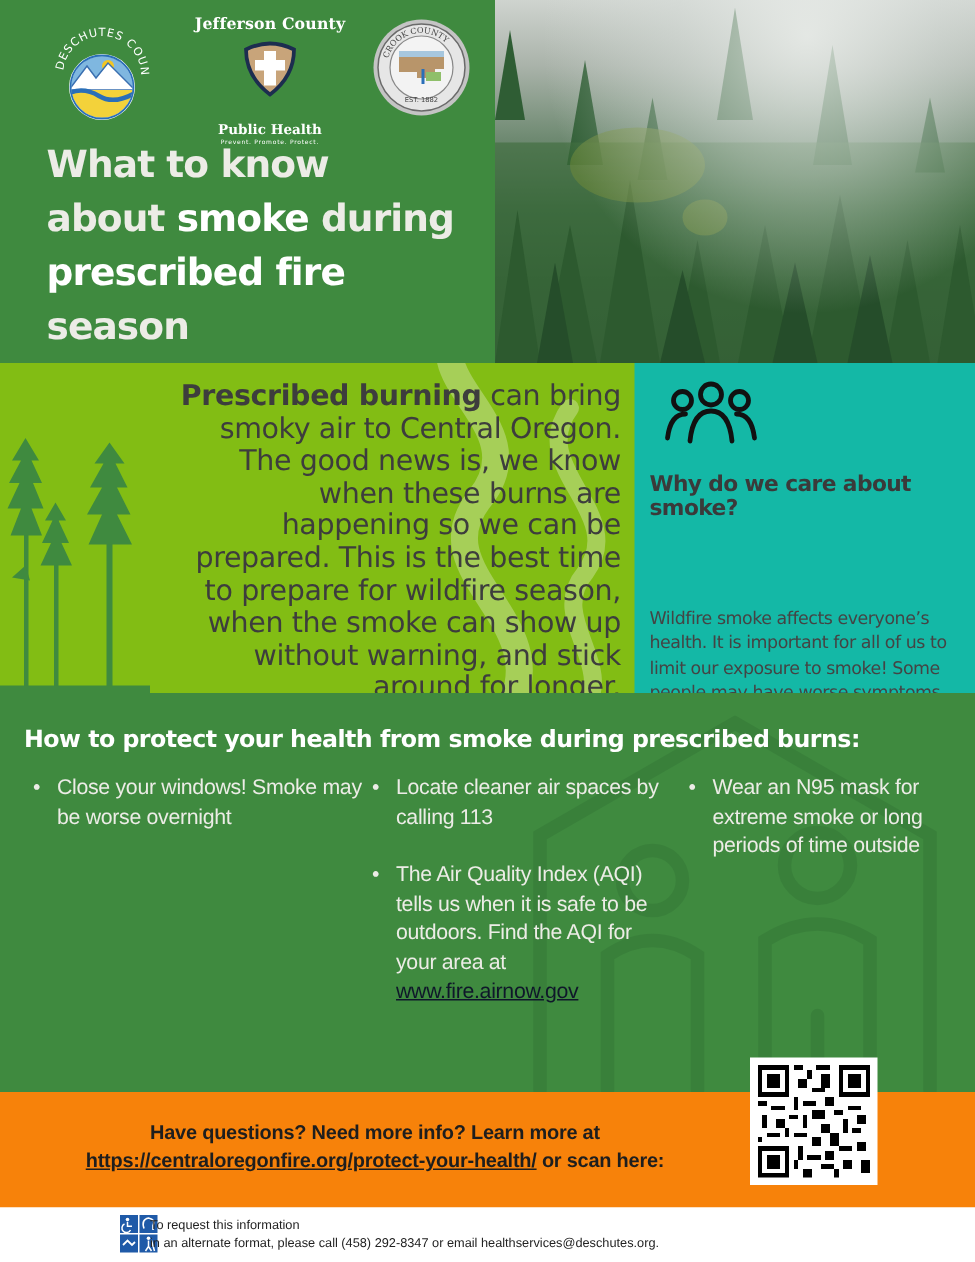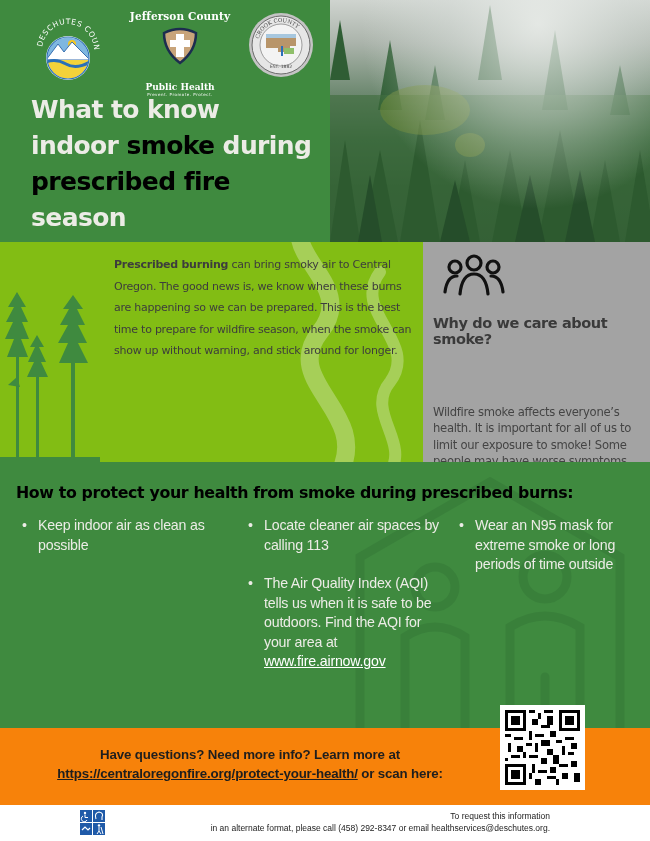--- a/index.html
+++ b/index.html
@@ -21,62 +21,62 @@
   .logo-deschutes { left: 6px; top: 6px; width: 64px; height: 68px; }
   .logo-jefferson { left: 95px; top: 2px; width: 110px; height: 78px; text-align: center; color: #ffffff; }
   .logo-jefferson .jc-title { font-family: "DejaVu Serif", "Liberation Serif", serif; font-weight: bold; font-size: 10.5px; letter-spacing: 0.1px; }
   .logo-jefferson .jc-ph { font-family: "DejaVu Serif", "Liberation Serif", serif; font-weight: bold; font-size: 9px; margin-top: 13px; }
   .logo-jefferson .jc-tag { font-size: 4px; letter-spacing: 0.5px; }
   .logo-crook { left: 218px; top: 4px; width: 66px; height: 66px; }
 
   .headline { position: absolute; left: 31px; top: 92px; width: 300px;
     font-family: "DejaVu Sans", sans-serif; font-weight: bold; font-size: 25px; line-height: 36px;
     color: #ecece6; letter-spacing: -0.6px; }
-  .headline .accent { color: #000000; }
+  .headline .accent { color: #ffffff; }
 
   
   .mid { position: absolute; left: 0; top: 242px; width: 650px; height: 220px; background: #82bd14; overflow: hidden; }
   .trees { position: absolute; left: 0; top: 25px; }
   .smoke { position: absolute; left: 250px; top: -30px; opacity: 0.35; }
   .intro { position: absolute; left: 114px; top: 12px; width: 300px;
-    font-size: 11px; line-height: 21.6px; color: #3d3d3d; letter-spacing: -0.25px; }
+    font-size: 19px; line-height: 21.6px; color: #3d3d3d; letter-spacing: -0.25px; text-align: right; }
   .intro b { font-weight: bold; }
 
-  .why { position: absolute; left: 423px; top: 242px; width: 227px; height: 220px; background: #a3a3a3; }
+  .why { position: absolute; left: 423px; top: 242px; width: 227px; height: 220px; background: #14b8a6; }
   .why .people-icon { position: absolute; left: 20px; top: 10px; }
   .why h3 { position: absolute; left: 10px; top: 73px; width: 210px; font-size: 14.5px; line-height: 16px;
     color: #3a3a3a; font-weight: bold; letter-spacing: -0.4px; }
   .why p { position: absolute; left: 10px; top: 115px; width: 214px; font-size: 11.6px; line-height: 16.3px;
     color: #444; letter-spacing: -0.3px; margin-top: 47px; }
 
   
   .protect { position: absolute; left: 0; top: 462px; width: 650px; height: 268px; background: #3f8a3f; overflow: hidden; }
   .watermark { position: absolute; left: 340px; top: 15px; opacity: 0.35; }
-  .protect h2 { position: absolute; left: 16px; top: 21px; font-size: 15.8px; color: #000000; font-weight: bold; letter-spacing: -0.35px; white-space: nowrap; }
+  .protect h2 { position: absolute; left: 16px; top: 21px; font-size: 15.8px; color: #ffffff; font-weight: bold; letter-spacing: -0.35px; white-space: nowrap; }
   .col { position: absolute; top: 54px; list-style: none; }
   .col li { position: relative; padding-left: 18px; font-family: "Liberation Sans", sans-serif; font-size: 14.2px; line-height: 19.5px;
     color: #ecece6; letter-spacing: -0.2px; margin-bottom: 19px; }
   .col li::before { content: "\2022"; position: absolute; left: 2px; top: 0; color: #ecece6; }
   .col-1 { left: 20px; width: 225px; }
   .col-2 { left: 246px; width: 205px; }
   .col-3 { left: 457px; width: 180px; }
   .col-1 li:nth-child(2) { margin-bottom: 12px; }
-  .col a { color: #ffffff; text-decoration: underline; }
+  .col a { color: #0f172a; text-decoration: underline; }
 
   
   .cta { position: absolute; left: 0; top: 728px; width: 650px; height: 77px; background: #f7820a; }
   .cta .cta-text { position: absolute; left: 0; top: 17px; width: 500px; text-align: center;
     font-family: "Liberation Sans", sans-serif; font-weight: bold; font-size: 13.3px; line-height: 19px; color: #1e1e1e; letter-spacing: -0.15px; }
   .cta a { color: #1e1e1e; text-decoration: underline; }
   .qr { position: absolute; left: 500px; top: 705px; width: 85px; height: 85px; background: #fff; padding: 5px; }
 
   
   .footer { position: absolute; left: 0; top: 805px; width: 650px; height: 36px; background: #ffffff; }
   .access-icon { position: absolute; left: 80px; top: 5px; }
-  .footer .ft { position: absolute; left: 100px; top: 5px; width: 450px; text-align: right;
+  .footer .ft { position: absolute; left: 100px; top: 5px; width: 450px; text-align: left;
     font-family: "Liberation Sans", sans-serif; font-size: 8.5px; line-height: 12px; color: #222; }
 </style>
 </head>
 <body>
 
 <section class="top">
   <div class="forest">
     <svg width="320" height="242" viewBox="0 0 320 242">
       <g fill="#2f5d34">
         <polygon points="10,20 20,80 0,80"></polygon>
@@ -158,21 +158,21 @@
         <path d="M18,22 h30 v4 h-30z" fill="#a7c7de"></path>
         <path d="M34,34 v10" stroke="#2a6fb8" stroke-width="2"></path>
         <path d="M36,36 h10 v6 h-10z" fill="#8fbf6a"></path>
         <text x="33" y="56" font-size="4.5" fill="#444" text-anchor="middle">EST. 1882</text>
       </svg>
     </div>
   </div>
 
   <h1 class="headline">
     <span>What to know</span><br>
-    <span>indoor </span><span class="accent">smoke</span><span> during</span><br>
+    <span>about </span><span class="accent">smoke</span><span> during</span><br>
     <span class="accent">prescribed fire</span><br>
     <span>season</span>
   </h1>
 </section>
 
 <section class="mid">
   <svg class="smoke" width="200" height="260" viewBox="0 0 200 260">
     <path d="M60,0 C20,40 110,70 70,120 C30,170 120,200 90,260" stroke="#e9f3d6" stroke-width="18" fill="none" stroke-linecap="round"></path>
     <path d="M130,60 C100,100 170,130 140,170 C115,200 160,230 140,260" stroke="#e9f3d6" stroke-width="12" fill="none" stroke-linecap="round"></path>
   </svg>
@@ -214,21 +214,21 @@
       <path d="M65,250 L65,160 Q95,140 125,160 L125,250"></path>
       <circle cx="205" cy="100" r="22"></circle>
       <path d="M170,250 L170,150 Q205,128 240,150 L240,250"></path>
       <path d="M205,250 L205,200"></path>
     </g>
   </svg>
 
   <h2>How to protect your health from smoke during prescribed burns:</h2>
 
   <ul class="col col-1">
-    <li>Keep indoor air as clean as possible</li>
+    <li>Close your windows! Smoke may be worse overnight</li>
   </ul>
   <ul class="col col-2">
     <li>Locate cleaner air spaces by calling 113</li>
     <li><span>The Air Quality Index (AQI) tells us when it is safe to be outdoors. Find the AQI for your area at</span> <a href="#">www.fire.airnow.gov</a></li>
   </ul>
   <ul class="col col-3">
     <li>Wear an N95 mask for extreme smoke or long periods of time outside</li>
   </ul>
 </section>
 

